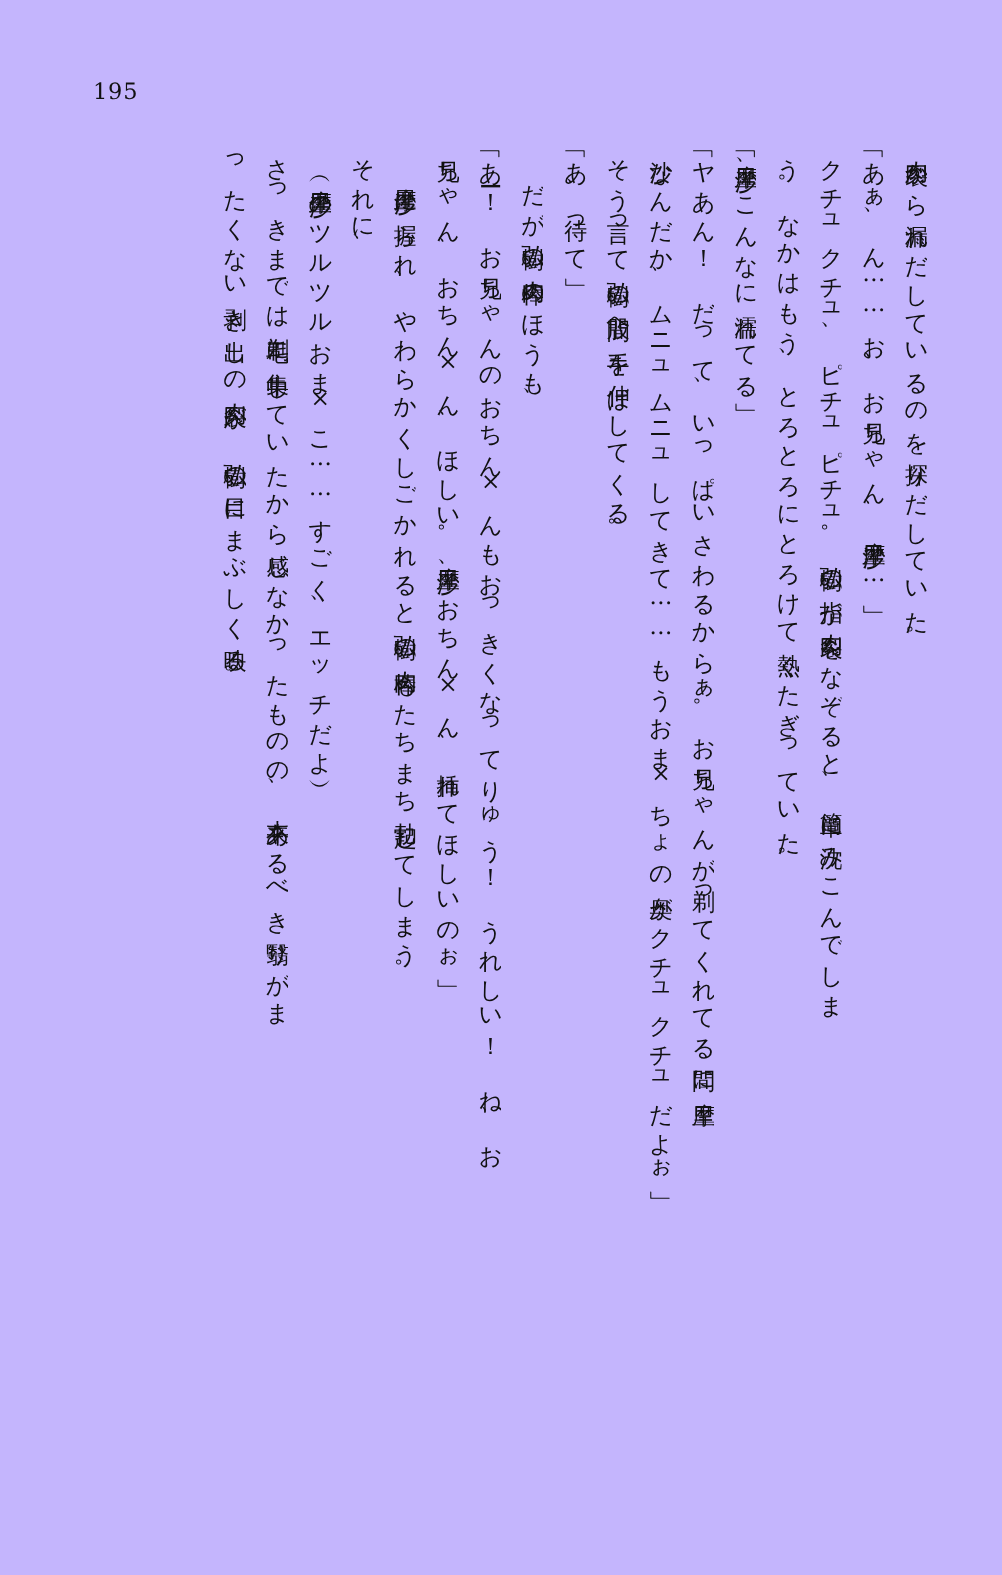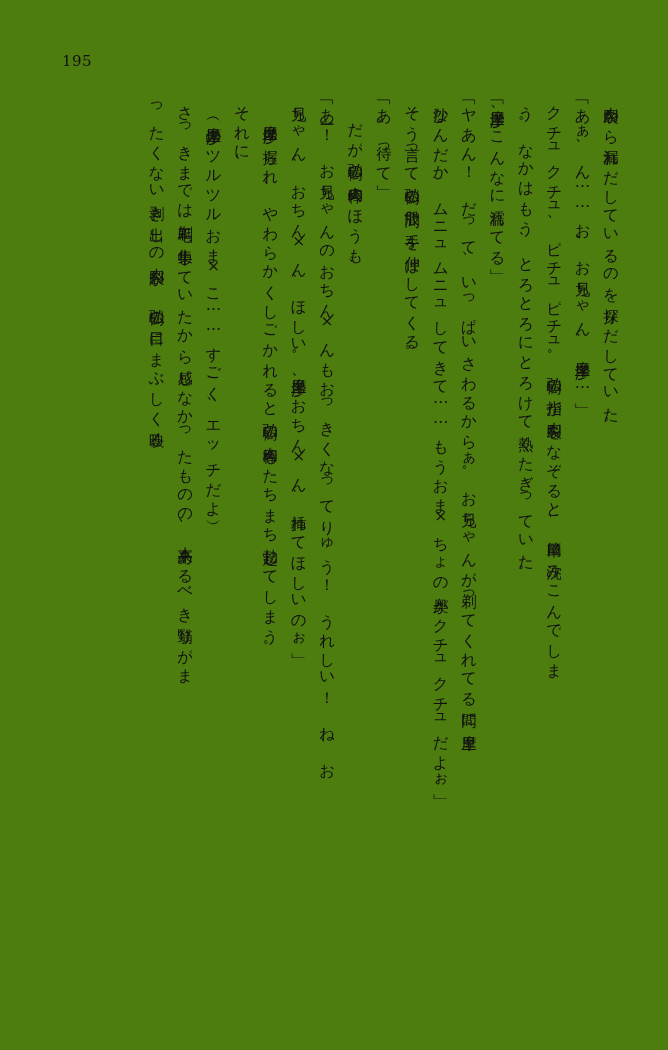--- a/index.html
+++ b/index.html
@@ -13,21 +13,21 @@
     overflow: hidden;
     font-family: "DejaVu Serif", "Liberation Serif", serif;
     color: #111111;
   }
 
   .page {
     position: relative;
     width: 668px;
     height: 1050px;
     box-sizing: border-box;
-    background: #4d7c0f;
+    background: #c4b5fd;
   }
 
   .page-number {
     position: absolute;
     top: 52px;
     left: 62px;
     font-size: 15px;
     letter-spacing: 0.5px;
     color: #111111;
     font-family: "DejaVu Serif", "Liberation Serif", serif;

